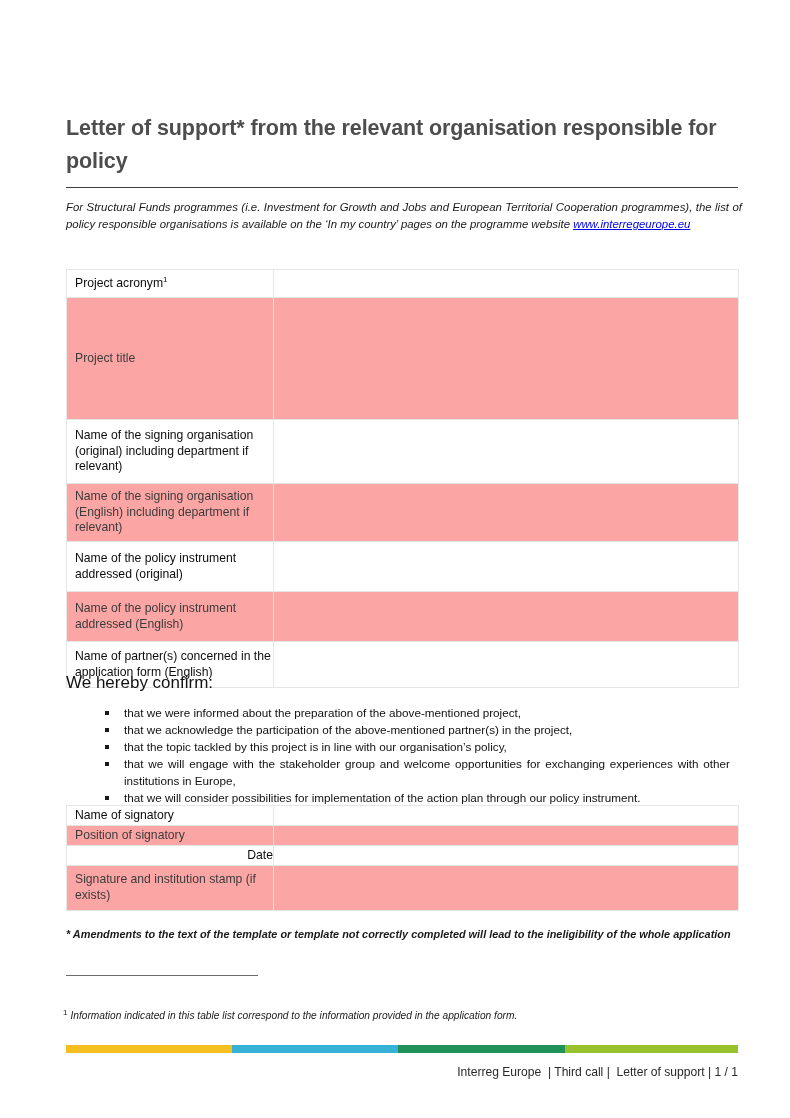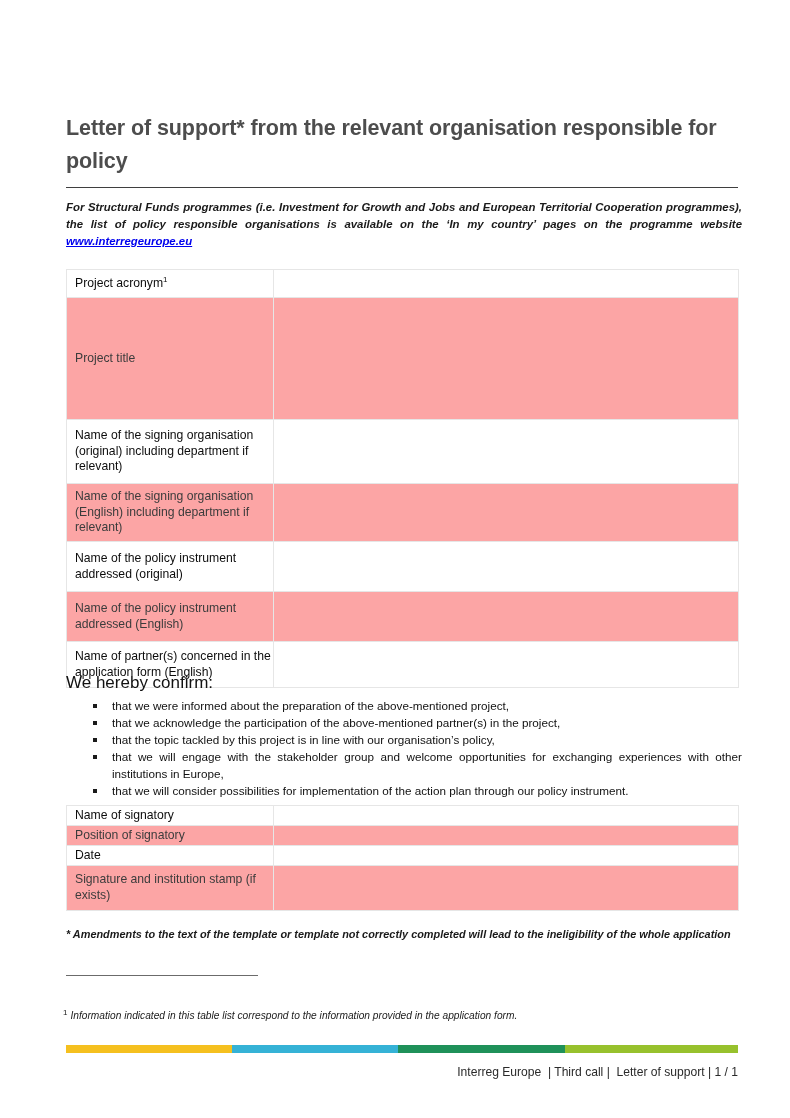--- a/index.html
+++ b/index.html
@@ -45,21 +45,21 @@
     width: 672px;
   }
 
   
   .intro {
     position: absolute;
     left: 66px;
     top: 199px;
     width: 676px;
     font-size: 11.4px;
-    font-weight: bold;
+    font-weight: normal;
     font-style: italic;
     line-height: 1.48;
     text-align: justify;
     color: #1a1a1a;
   }
   .intro .url {
     text-decoration: underline;
   }
 
   
@@ -102,21 +102,21 @@
     top: 673px;
     width: 676px;
   }
   .confirm-lead {
     font-size: 17px;
     color: #111111;
     margin: 0 0 5px 0;
   }
   ul.confirm-list {
     list-style: none;
-    margin: 0;
+    margin: 12px;
     padding: 0;
   }
   ul.confirm-list li {
     position: relative;
     padding-left: 46px;
     font-size: 11.7px;
     line-height: 1.42;
     text-align: justify;
     color: #111111;
     margin-bottom: 0.5px;
@@ -257,21 +257,21 @@
       </colgroup>
     <tbody>
         <tr class="row-white" style="height: 20px;">
           <td class="label">Name of signatory</td>
           <td class="value"></td>
         </tr>
         <tr class="row-gray" style="height: 20px;">
           <td class="label">Position of signatory</td>
           <td class="value"></td>
         </tr>
-        <tr class="row-white" style="height: 20px;">
+        <tr class="row-white" style="height: 20px; text-align: right;">
           <td class="label">Date</td>
           <td class="value"></td>
         </tr>
         <tr class="row-gray" style="height: 45px;">
           <td class="label">Signature and institution stamp (if exists)</td>
           <td class="value"></td>
         </tr>
       </tbody>
   </table>
 

